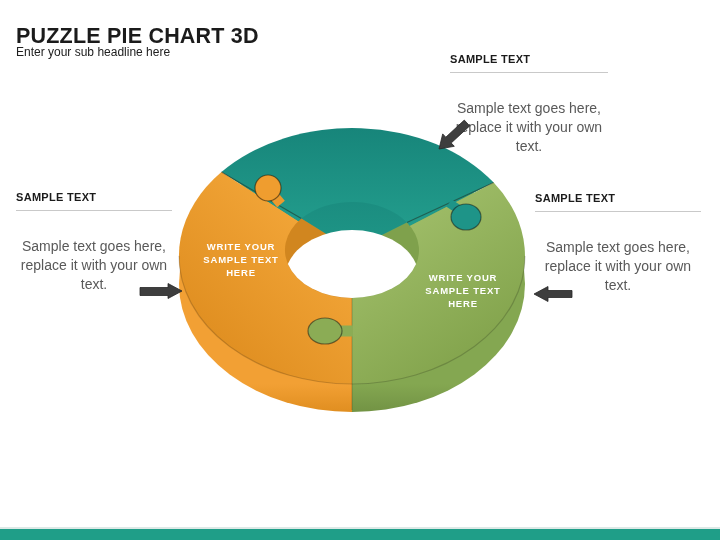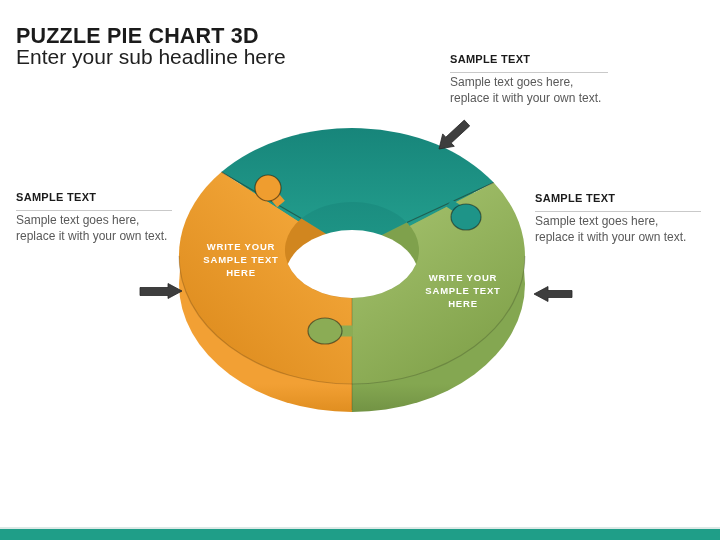--- a/index.html
+++ b/index.html
@@ -7,31 +7,31 @@
     width:720px;height:540px;position:relative;overflow:hidden;
     background:#ffffff;font-family:"Liberation Sans",sans-serif;
     -webkit-font-smoothing:antialiased;
   }
   .abs{position:absolute;}
   .title{
     left:16px;top:24px;font-size:21.5px;font-weight:bold;color:#1b1b1b;
     letter-spacing:0.2px;
   }
   .subtitle{
-    left:16px;top:45px;font-size:21px;color:#202020;
+    left:16px;top:45px;font-size:12px;color:#202020;
   }
   .callout{position:absolute;}
   .callout .head{
     font-size:11px;font-weight:bold;color:#1b1b1b;letter-spacing:0.3px;
   }
   .callout .rule{
     height:1px;background:#c9c9c9;margin-top:7px;
   }
   .callout .body{
-    margin-top:1px;font-size:12px;color:#595959;line-height:1.35;
+    margin-top:26px;font-size:14px;color:#595959;line-height:1.35;text-align:center;
   }
   .callout-top{left:450px;top:53px;width:158px;}
   .callout-left{left:16px;top:191px;width:156px;}
   .callout-right{left:535px;top:192px;width:166px;}
   #chart-svg{left:0;top:0;}
   .footer-line{
     left:0;top:527px;width:720px;height:2px;background:#dcE9e6;
   }
   .footer-bar{
     left:0;top:529px;width:720px;height:11px;background:#1f9e88;

